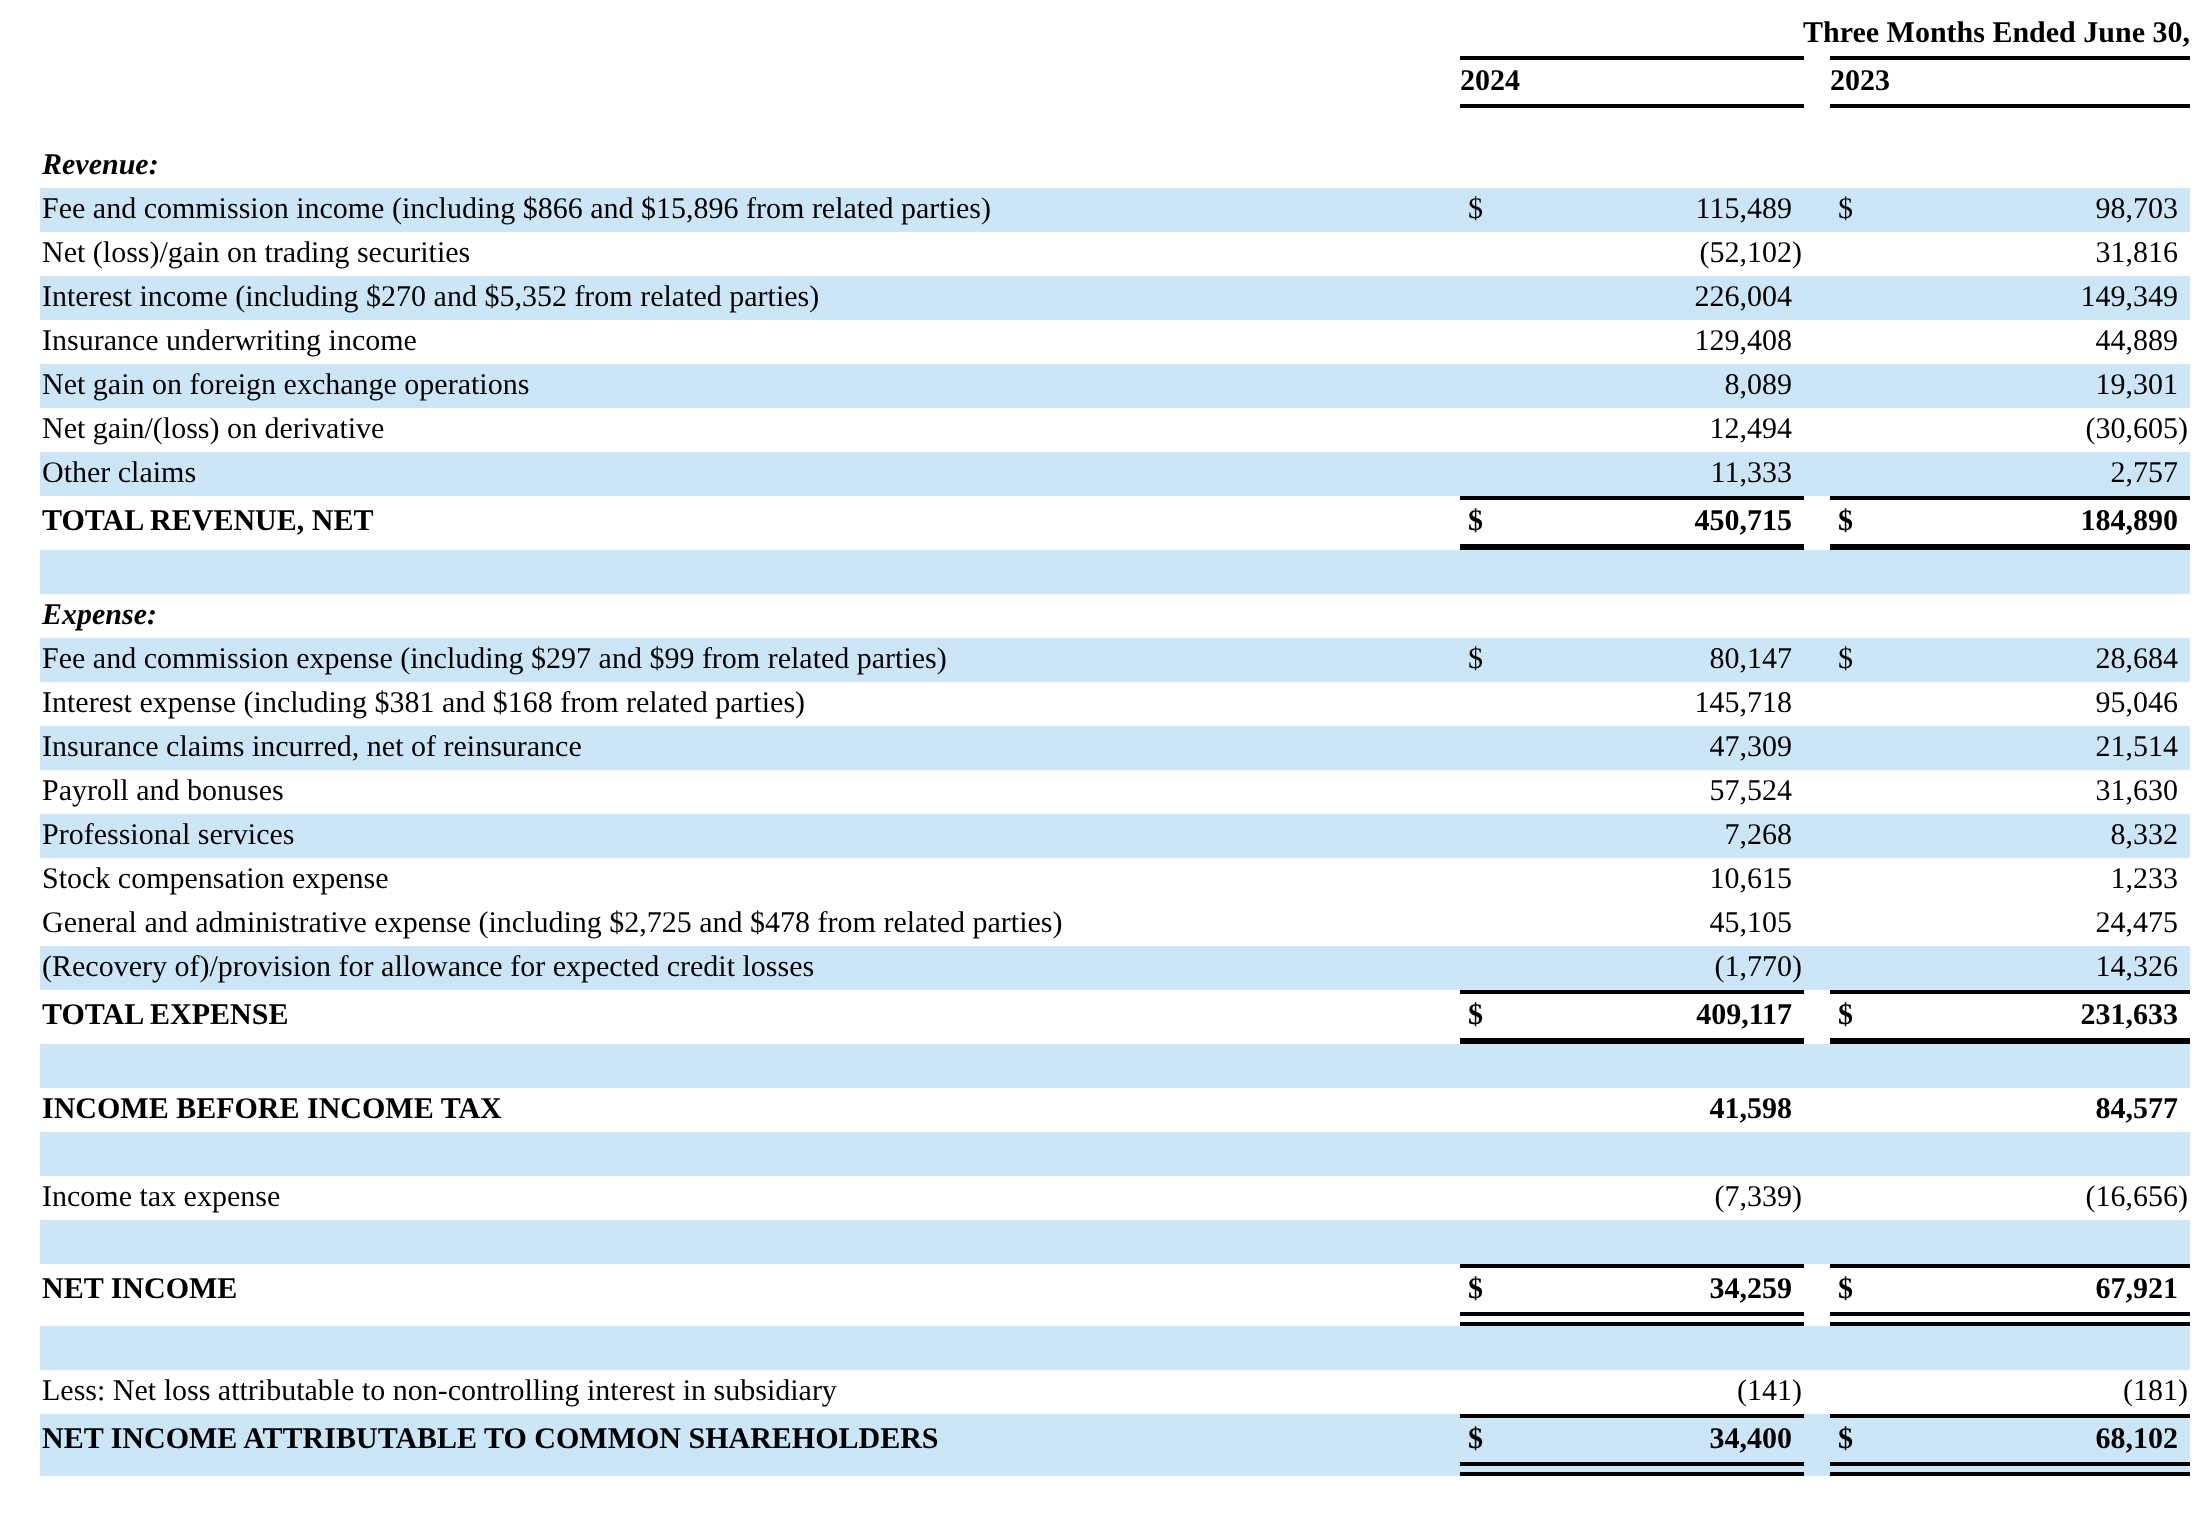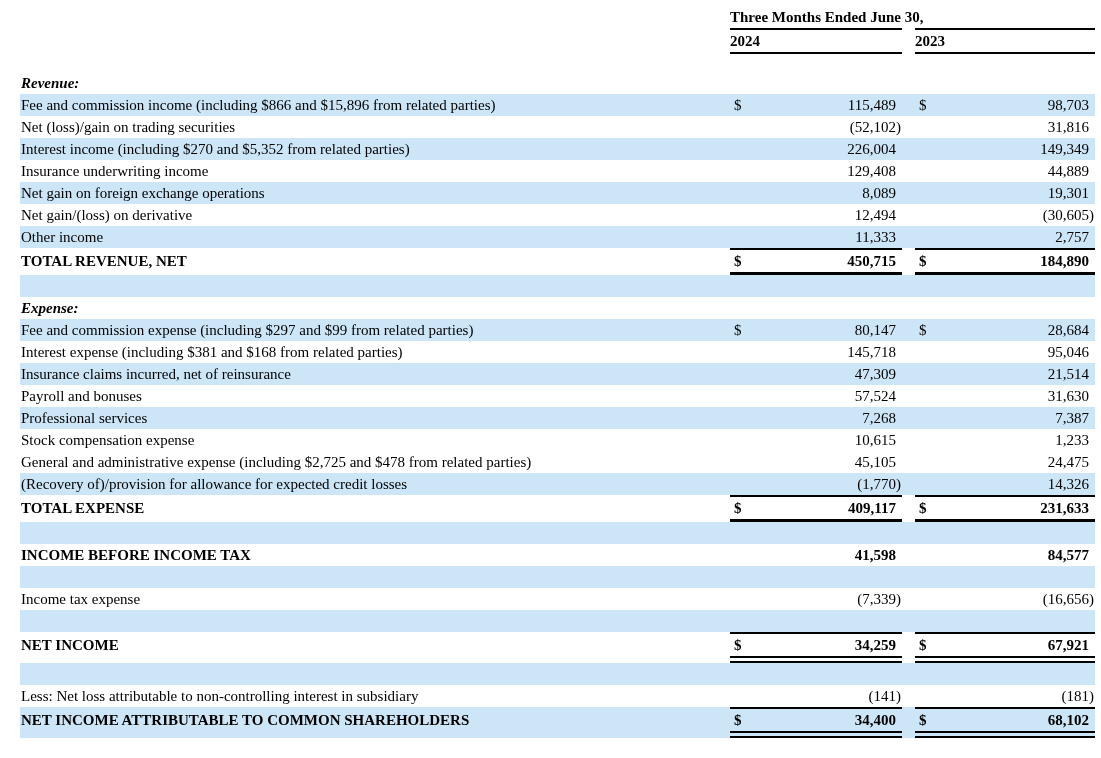--- a/index.html
+++ b/index.html
@@ -6,21 +6,21 @@
   body {
     width: 1101px; height: 758px; overflow: hidden;
     font-family: "Liberation Serif", "DejaVu Serif", serif;
     font-size: 15px; color: #000;
     -webkit-font-smoothing: antialiased;
   }
   .table { padding: 6px 0 0 20px; width: 1075px; }
 
   
   .hdr-caption { display: grid; grid-template-columns: 710px 365px; }
-  .caption { font-weight: bold; text-align: left; line-height: 22px; white-space: nowrap; }
+  .caption { font-weight: bold; text-align: right; line-height: 22px; white-space: nowrap; }
   .hdr-years { display: grid; grid-template-columns: 710px 172px 13px 180px; }
   .yearcell {
     border-top: 2px solid #000; border-bottom: 2px solid #000;
     font-weight: bold; line-height: 22px;
   }
   .pre-rows-spacer { height: 18px; }
 
   
   .row { display: grid; grid-template-columns: 710px 172px 13px 180px; }
   .row.section { grid-template-columns: 1075px; }
@@ -121,21 +121,21 @@
           <span class="ds"></span>
           <span class="val">12,494</span>
         </div>
         <div></div>
         <div class="grp">
           <span class="ds"></span>
           <span class="val neg">(30,605)</span>
         </div>
       </div>
       <div class="row data shaded">
-        <div class="label">Other income</div>
+        <div class="label">Other claims</div>
         <div class="grp">
           <span class="ds"></span>
           <span class="val">11,333</span>
         </div>
         <div></div>
         <div class="grp">
           <span class="ds"></span>
           <span class="val">2,757</span>
         </div>
       </div>
@@ -205,21 +205,21 @@
       </div>
       <div class="row data shaded">
         <div class="label">Professional services</div>
         <div class="grp">
           <span class="ds"></span>
           <span class="val">7,268</span>
         </div>
         <div></div>
         <div class="grp">
           <span class="ds"></span>
-          <span class="val">7,387</span>
+          <span class="val">8,332</span>
         </div>
       </div>
       <div class="row data">
         <div class="label">Stock compensation expense</div>
         <div class="grp">
           <span class="ds"></span>
           <span class="val">10,615</span>
         </div>
         <div></div>
         <div class="grp">

